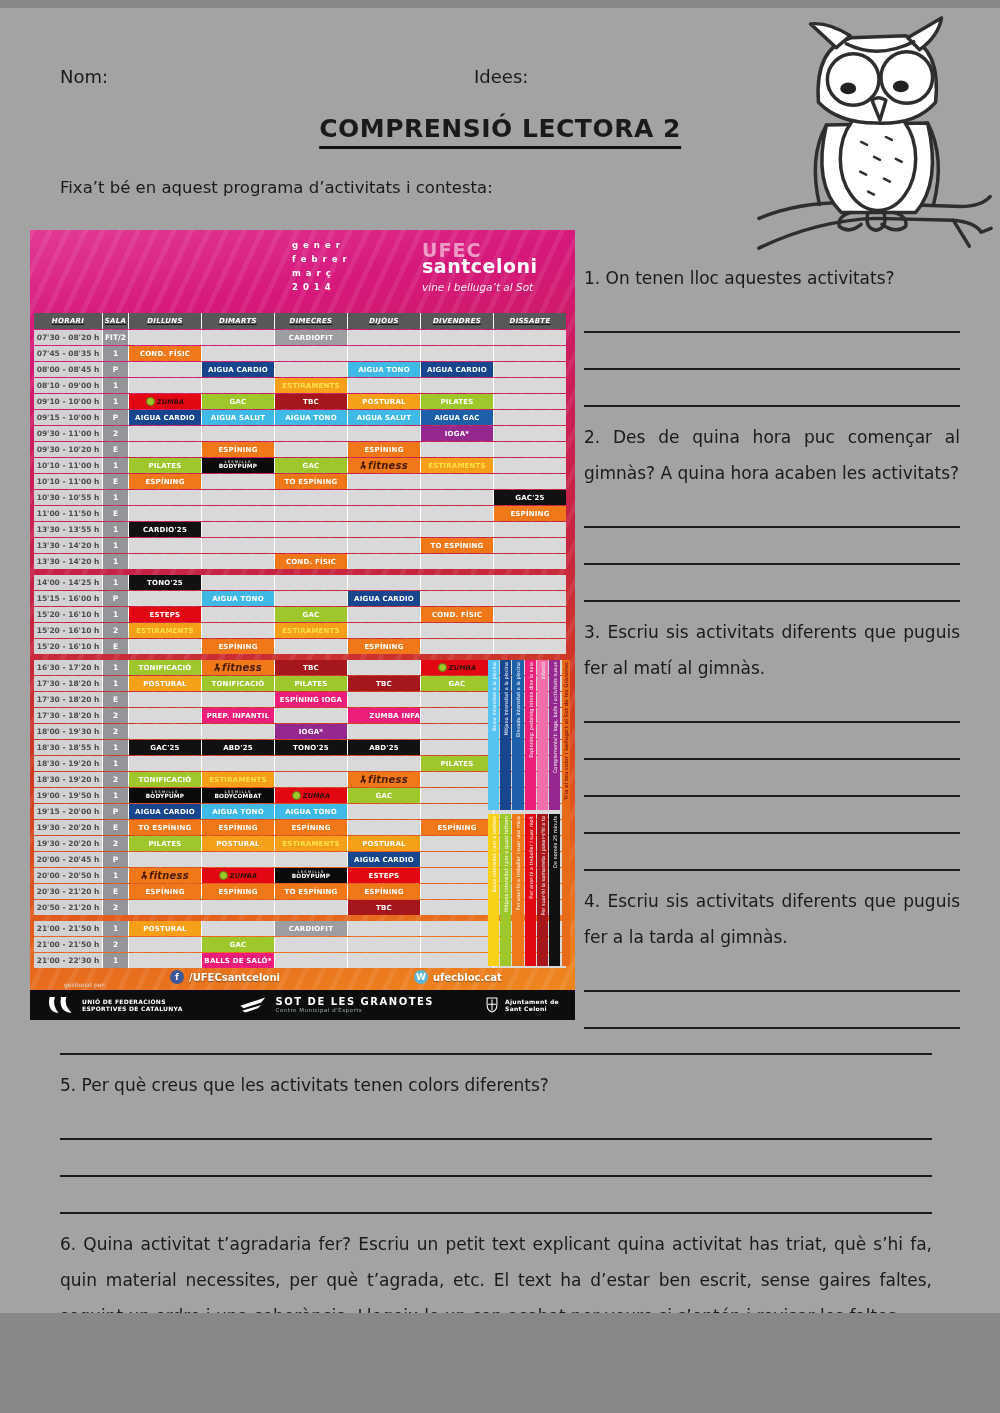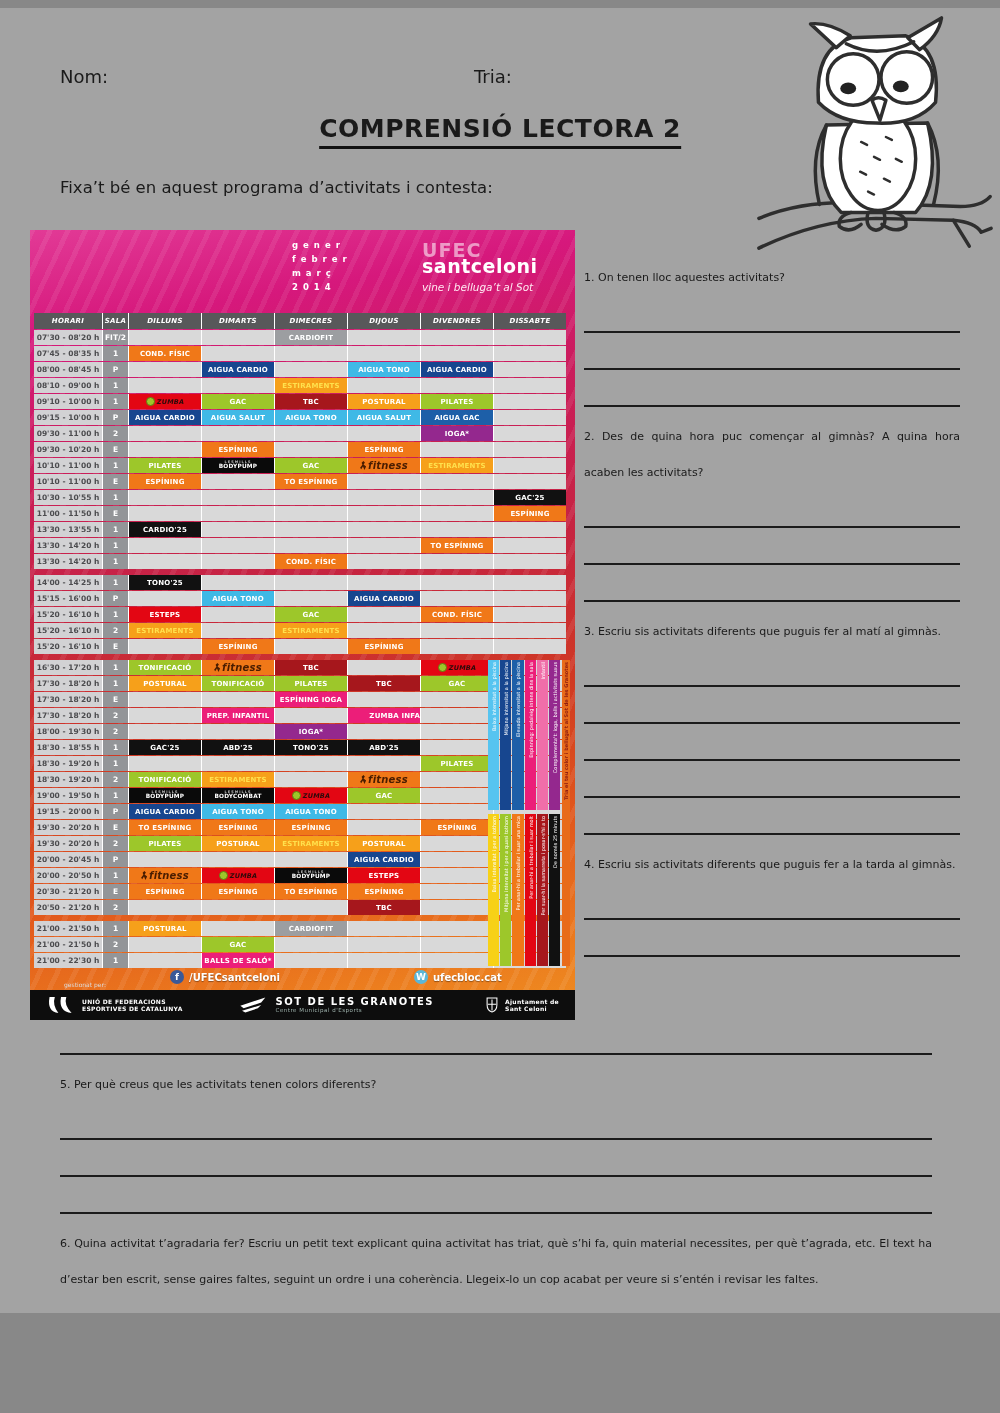--- a/index.html
+++ b/index.html
@@ -32,21 +32,21 @@
             font-weight:bold;letter-spacing:5px;line-height:14px;}
   .p-brand{position:absolute;left:392px;top:10px;line-height:20px;}
   .p-brand .org{color:rgba(255,255,255,.55);font-size:19px;font-weight:bold;letter-spacing:1px;}
   .p-brand .city{color:#fff;font-size:19px;font-weight:bold;letter-spacing:.5px;margin-top:-4px;}
   .p-brand .tag{color:#ffe9f2;font-size:10.5px;font-style:italic;margin-top:1px;}
 
   
   .schedule{position:absolute;left:4px;top:83px;width:532px;}
   .srow{display:grid;grid-template-columns:68px 25px repeat(6,72px);gap:1px;
         background:#fff;margin-bottom:1px;height:15px;}
-  .srow.shead{height:16px;background:#fff;}
+  .srow.shead{height:16px;background:#fff;text-decoration:underline;}
   .srow.blockend{margin-bottom:6px;}
   .scell{position:relative;overflow:hidden;}
   .hcell{background:#58585a;color:#fff;font-size:7px;font-weight:bold;font-style:italic;
          display:flex;align-items:center;justify-content:center;letter-spacing:.3px;}
   .tcell{background:#d2d2d4;color:#4c4c4f;font-size:7.5px;font-weight:bold;
          display:flex;align-items:center;justify-content:center;white-space:nowrap;}
   .sala{background:#939598;color:#fff;font-size:7.5px;font-weight:bold;
         display:flex;align-items:center;justify-content:center;}
   .dcell{background:#d9d9d9;}
   .badge{position:absolute;inset:0;display:flex;align-items:center;justify-content:center;
@@ -87,33 +87,33 @@
            padding:0 16px;box-sizing:border-box;color:#fff;}
   .managed{position:absolute;left:34px;top:-9px;font-size:6px;color:#ddd;}
   .forg{display:flex;align-items:center;gap:6px;}
   .forg .t1{font-size:6px;font-weight:bold;letter-spacing:.3px;line-height:7px;}
   .forg .t2{font-size:10px;font-weight:bold;letter-spacing:1.5px;line-height:10px;}
   .forg .sub{font-size:5.5px;color:#9fb3ad;letter-spacing:.5px;}
 
   
   .q-right{position:absolute;left:584px;top:252px;width:376px;}
   .q-bottom{position:absolute;left:60px;top:1040px;width:872px;}
-  .q-text{font-size:11px;line-height:36px;text-align:justify;margin-top:12px;}
+  .q-text{font-size:17px;line-height:36px;text-align:justify;margin-top:12px;}
   .q-right .q-text:first-child{margin-top:0;}
   .ans-line{height:35px;border-bottom:2px solid #1b1b1b;}
   .ans-line.wide-first{height:5px;}
   .credit{margin-top:26px;text-align:center;font-style:italic;font-size:15.5px;color:#222;}
 </style>
 </head>
 <body>
 
 <div class="sheet">
 
   <div class="nom-label">Nom:</div>
-  <div class="data-label">Tria:</div>
+  <div class="data-label">Idees:</div>
   <div class="ws-title">COMPRENSIÓ LECTORA 2</div>
   <div class="intro">Fixa’t bé en aquest programa d’activitats i contesta:</div>
 
   <svg class="owl" viewBox="0 0 240 260">
     <g fill="#ffffff" stroke="#2e2e2e" stroke-width="3.5" stroke-linejoin="round" stroke-linecap="round">
       <path d="M2 212 Q40 196 90 196 L205 200 Q226 200 235 190" fill="none"></path>
       <path d="M2 242 Q60 214 120 212 L198 214 Q220 216 226 226 L236 222" fill="none"></path>
       <path d="M198 214 L214 240" fill="none"></path>
       <path d="M70 118 Q56 178 85 206 L160 206 Q186 176 172 116 Z"></path>
       <path d="M70 118 Q52 150 63 198 M172 116 Q190 150 178 198" fill="none"></path>

